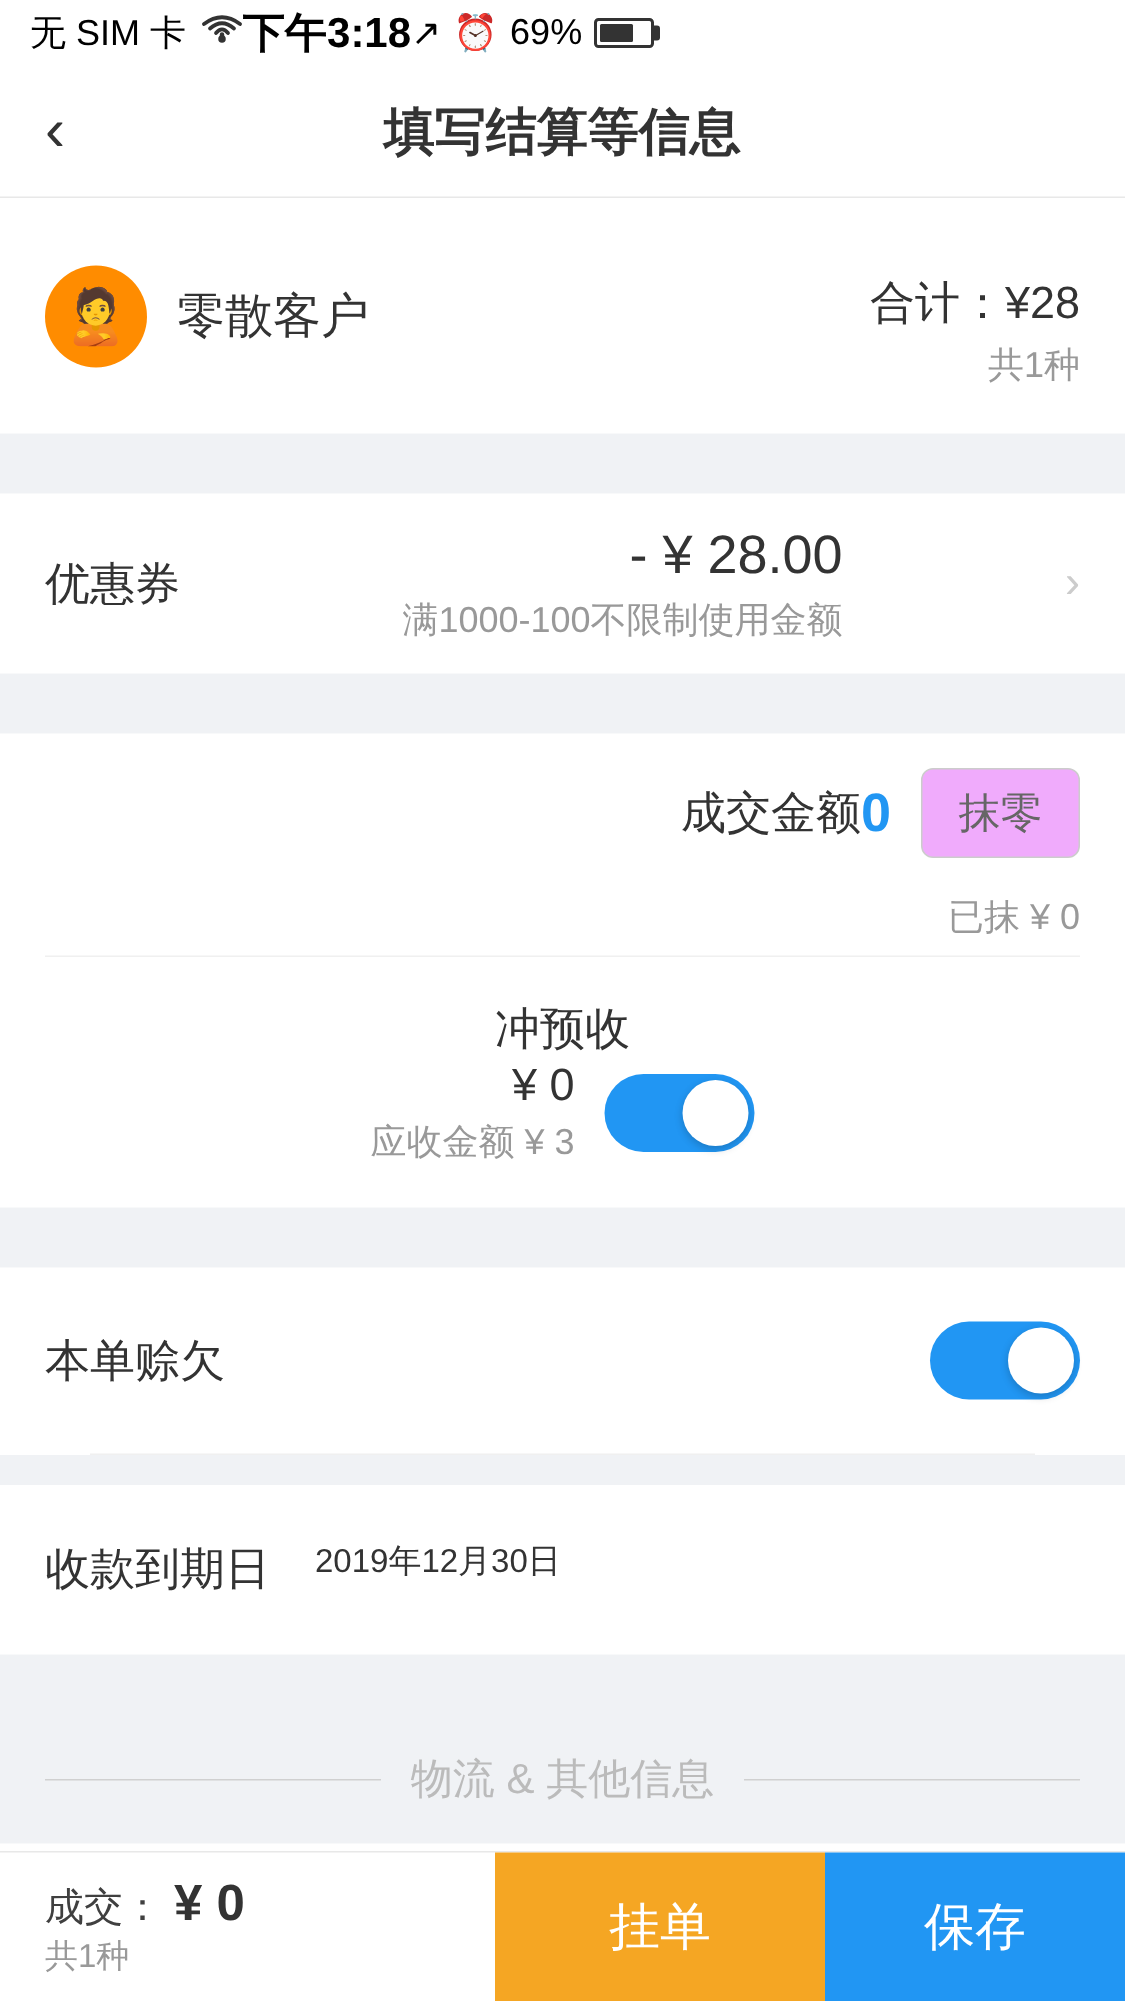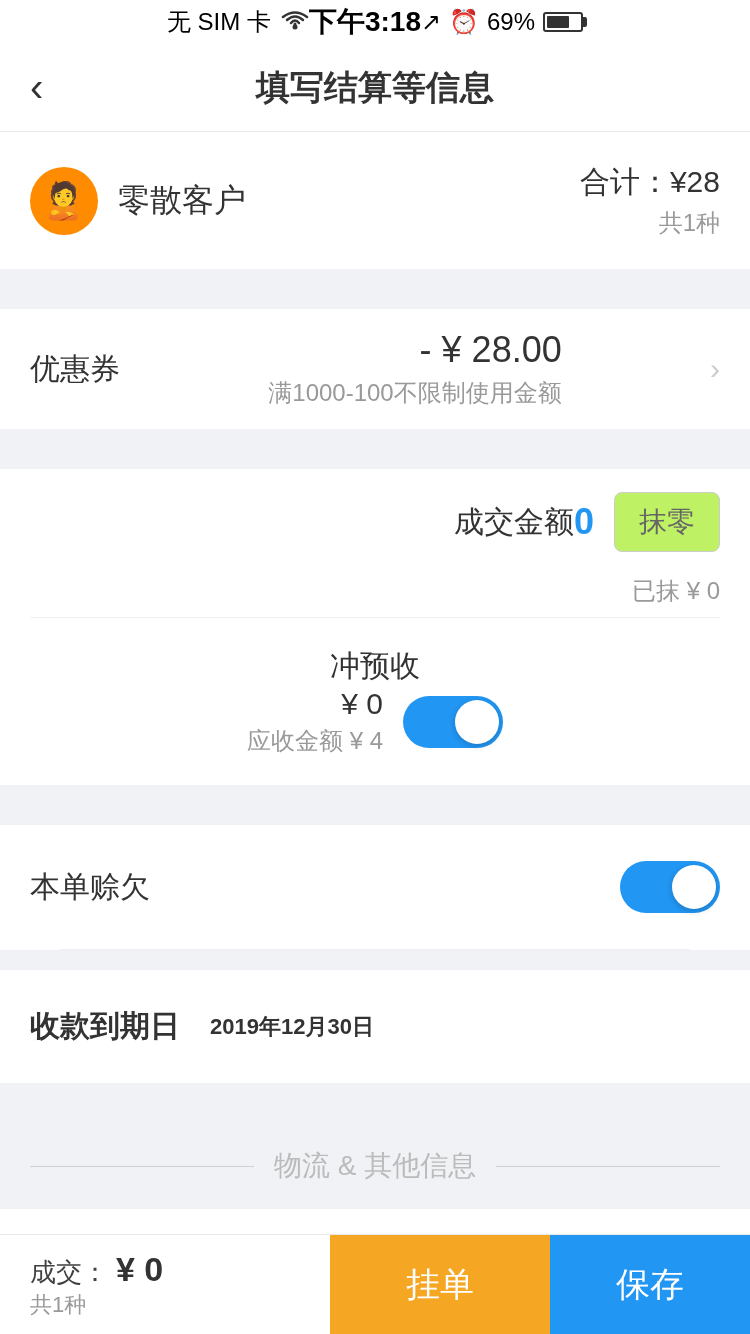--- a/index.html
+++ b/index.html
@@ -13,21 +13,21 @@
       font-size: 28px;
       overflow-x: hidden;
     }
 
     
     .status-bar {
       height: 44px;
       background: #fff;
       display: flex;
       align-items: center;
-      justify-content: center;
+      justify-content: flex-start;
       padding: 14px 20px;
       font-size: 24px;
       font-weight: 500;
     }
     .status-left { display: flex; align-items: center; gap: 10px; }
     .status-center { font-size: 28px; font-weight: 600; }
     .status-right { display: flex; align-items: center; gap: 8px; font-size: 24px; }
     .battery-icon {
       display: inline-flex; align-items: center;
       border: 2px solid #333; border-radius: 3px;
@@ -76,21 +76,21 @@
     }
     .customer-left { display: flex; align-items: center; gap: 20px; }
     .customer-avatar {
       width: 68px; height: 68px;
       background: #ff8c00;
       border-radius: 50%;
       display: flex; align-items: center; justify-content: center;
     }
     .avatar-icon { font-size: 36px; }
     .customer-name { font-size: 32px; color: #333; font-weight: 500; }
-    .customer-right { text-align: right; }
+    .customer-right { text-align: right; margin-top: 20px; }
     .total-amount { font-size: 30px; color: #333; }
     .total-count { font-size: 24px; color: #999; margin-top: 4px; }
 
     
     .divider { height: 1px; background: #f0f0f0; margin: 0 30px; }
     .section-divider { height: 20px; background: #f0f2f5; }
 
     
     .coupon-row {
       display: flex;
@@ -118,21 +118,21 @@
       padding: 23px 0;
     }
     .deal-right { display: flex; align-items: center; gap: 20px; }
     .deal-amount-value { font-size: 36px; color: #2196F3; font-weight: 600; }
     .round-zero-btn {
       border: 1px solid #ccc;
       border-radius: 8px;
       padding: 10px 24px;
       font-size: 28px;
       color: #666;
-      background: #bef264;
+      background: #f0abfc;
       cursor: pointer;
       font-family: Liberation Serif, serif;
     }
     .deal-sub { font-size: 24px; color: #999; text-align: right; padding-bottom: 10px; }
 
     
     .prepay-row {
       display: flex;
       align-items: center;
       justify-content: space-between;
@@ -176,24 +176,22 @@
     }
     .arrears-label { font-size: 30px; color: #333; }
 
     
     .duedate-section {
       background: #fff;
       padding: 0 30px;
     }
     .duedate-row {
       display: flex;
-      align-items: center;
       padding: 36px 0;
       gap: 30px;
-      font-weight: bold;
     }
     .duedate-label { font-size: 30px; color: #333; flex-shrink: 0; }
     .duedate-value { font-size: 22px; color: #333; }
 
     
     .logistics-divider {
       background: #f0f2f5;
       display: flex;
       align-items: center;
       justify-content: center;
@@ -337,21 +335,21 @@
         </button>
       </div>
     </div>
     <div class="deal-sub">已抹  ¥ 0</div>
 
     <div class="prepay-row">
       <span class="row-label">冲预收</span>
       <div class="prepay-right">
         <div class="prepay-values">
           <div class="prepay-main">¥ 0</div>
-          <div class="prepay-sub">应收金额 ¥ 4</div>
+          <div class="prepay-sub">应收金额 ¥ 3</div>
         </div>
         <div class="toggle">
           <div class="toggle-knob"></div>
         </div>
       </div>
     </div>
   </div>
 
   <div class="section-divider"></div>
 

